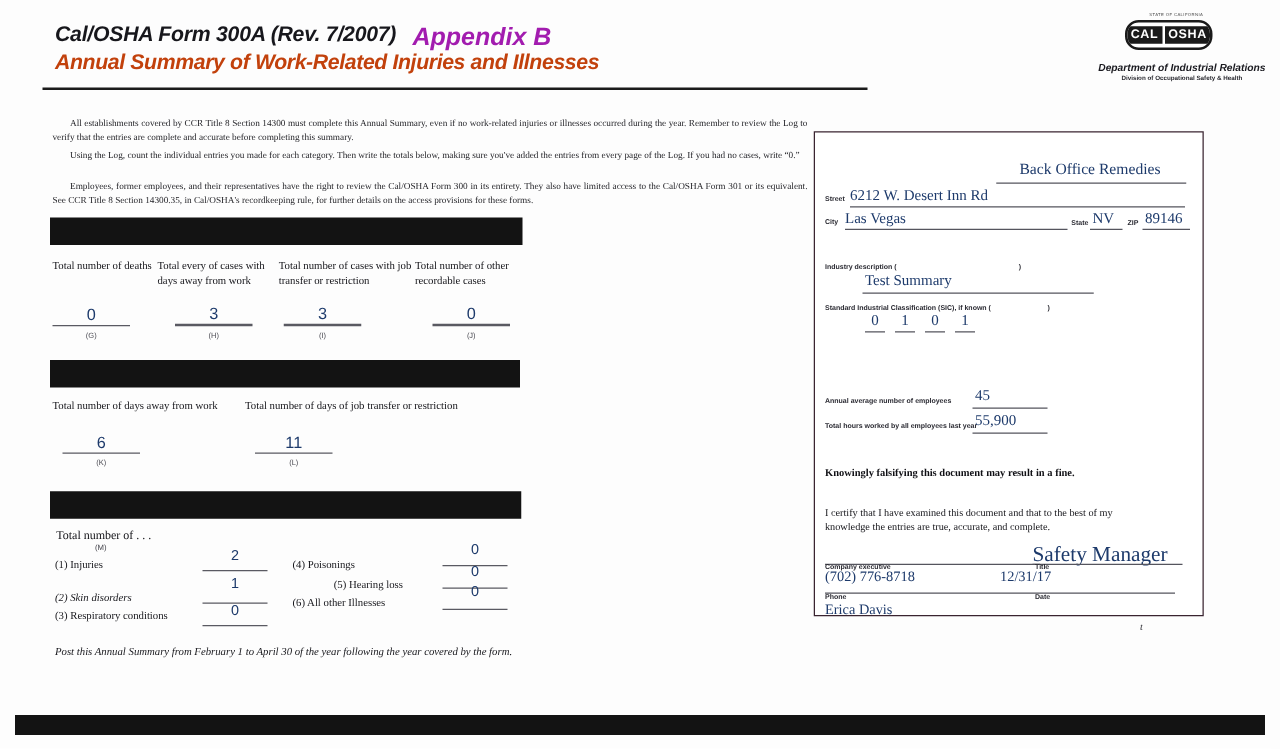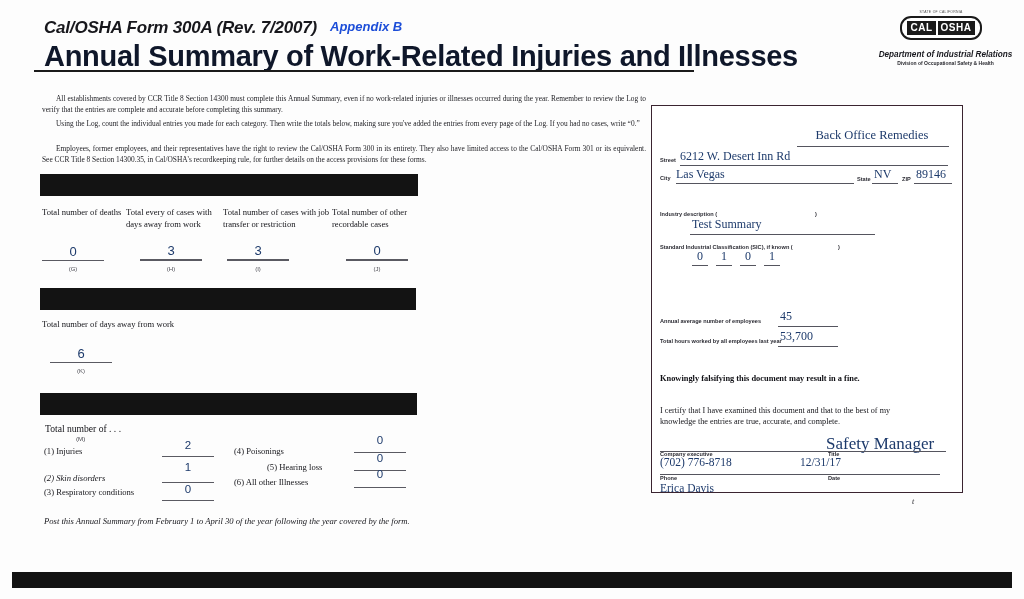--- a/index.html
+++ b/index.html
@@ -35,49 +35,50 @@
     color: #17171c;
     white-space: nowrap;
   }
   .hdr-appendix {
     position: absolute;
     left: 330px;
     top: 19px;
     font-family: "Liberation Sans", sans-serif;
     font-style: italic;
     font-weight: bold;
-    font-size: 13px;
-    color: #1d4ed8;
+    font-size: 20px;
+    color: #a21caf;
   }
   .hdr-title {
     position: absolute;
     left: 44px;
     top: 40px;
     font-family: "Liberation Sans", sans-serif;
-    font-weight: bold;
-    font-size: 29px;
+    font-style: italic;
+    font-weight: bold;
+    font-size: 17px;
     letter-spacing: -0.3px;
-    color: #0f172a;
+    color: #c2410c;
     white-space: nowrap;
   }
   .hdr-rule {
     position: absolute;
     left: 34px;
     top: 70px;
     width: 660px;
     height: 2px;
     background: #1b1b1b;
   }
 
   
   .logo-wrap {
     position: absolute;
     left: 900px;
     top: 16px;
-    width: 82px;
+    width: 70px;
     height: 24px;
   }
   .logo-badge {
     position: absolute;
     inset: 0;
     border: 2px solid #1a1a1a;
     border-radius: 11px;
     background: #ffffff;
     display: flex;
     align-items: center;
@@ -458,20 +459,26 @@
     <div class="cell-code">(J)</div>
   </div>
 
   <div class="cell d-k">
     <div class="cell-label">Total number of days away from  work</div>
     <div class="cell-value">6</div>
     <div class="cell-rule"></div>
     <div class="cell-code">(K)</div>
   </div>
 
+  <div class="cell d-l">
+    <div class="cell-label">Total number of days of job transfer or restriction</div>
+    <div class="cell-value">11</div>
+    <div class="cell-rule"></div>
+    <div class="cell-code">(L)</div>
+  </div>
 
   <div class="types-title">Total number of . . .</div>
   <div class="types-m">(M)</div>
 
   <div class="type-row t1">(1) Injuries</div>
   <div class="type-row t2">(2) Skin disorders</div>
   <div class="type-row t3">(3) Respiratory conditions</div>
   <div class="type-row t4">(4) Poisonings</div>
   <div class="type-row t5">(5) Hearing loss</div>
   <div class="type-row t6">(6) All other Illnesses</div>
@@ -525,21 +532,21 @@
         <div class="sic-digit">1</div>
         <div class="sic-digit">0</div>
         <div class="sic-digit">1</div>
       </div>
 
       <div class="tiny-label lbl-avg">Annual average number of employees</div>
       <div class="ink ink-avg">45</div>
       <div class="fld-rule rule-avg"></div>
 
       <div class="tiny-label lbl-hours">Total hours worked by all employees last year</div>
-      <div class="ink ink-hours">53,700</div>
+      <div class="ink ink-hours">55,900</div>
       <div class="fld-rule rule-hours"></div>
 
       <div class="warn">Knowingly falsifying this document may result in a fine.</div>
       <div class="certify">I certify that I have examined this document and that to the best of my knowledge the entries are true, accurate, and complete.</div>
 
       <div class="ink ink-sig">Erica Davis</div>
       <div class="fld-rule rule-sig"></div>
       <div class="tiny-label lbl-sig">Company executive</div>
 
       <div class="ink ink-title">Safety Manager</div>

